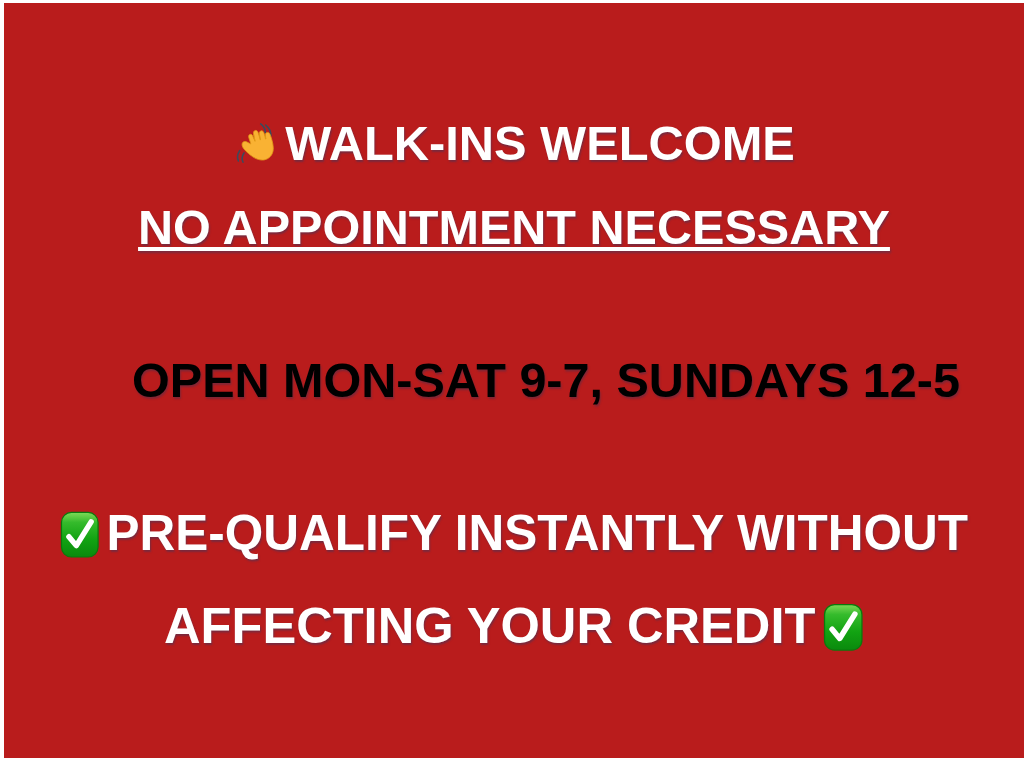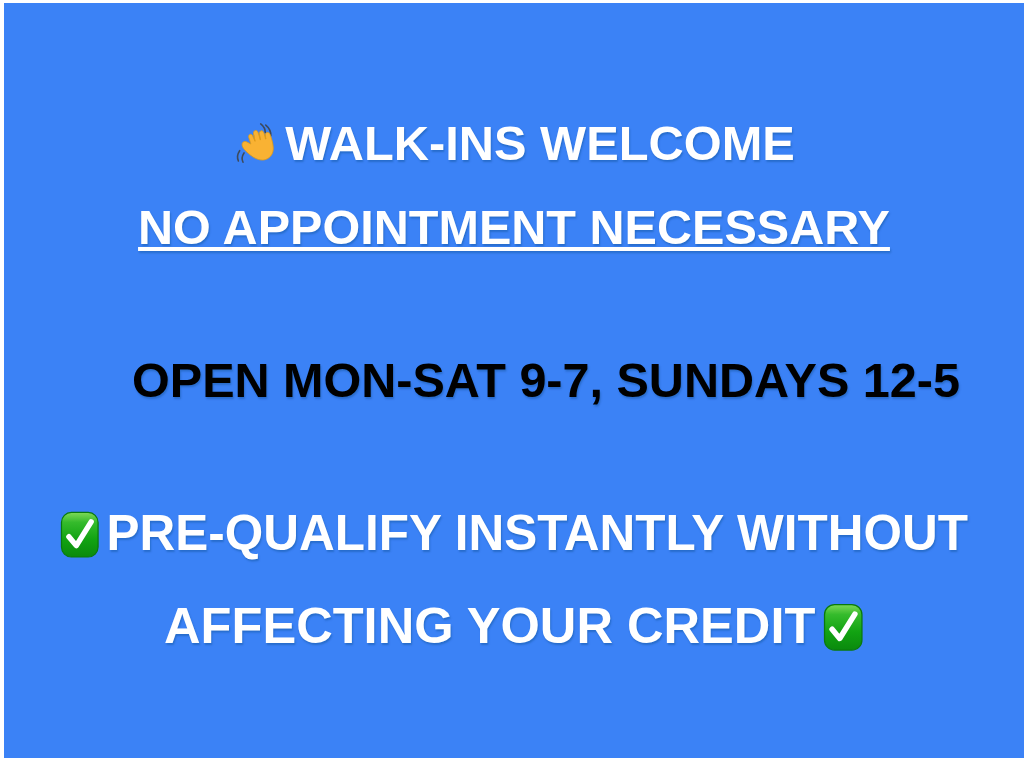--- a/index.html
+++ b/index.html
@@ -98,21 +98,21 @@
   .check-emoji.leading { margin-right: 0.14em; }
   .check-emoji.trailing { margin-left: 0.16em; }
 
   
   .run { display: inline; }
 </style>
 </head>
 <body>
 
 <div id="sign-canvas" style="background: rgb(255, 255, 255);">
-  <div id="poster" style="background: #3b82f6;">
+  <div id="poster" style="background: #b91c1c;">
 
     <div class="line white-text" id="line-walkins" style="color: rgb(255, 255, 255); font-size: 48.81px;"><span class="emoji wave-emoji"><svg viewBox="0 0 100 100" xmlns="http://www.w3.org/2000/svg" aria-hidden="true">
         <g transform="rotate(-14 50 50)">
 
           <g stroke="#3d4a5c" stroke-width="3.4" stroke-linecap="round" fill="none">
             <path d="M70 10 Q78 20 75 31"></path>
             <path d="M80 15 Q89 27 85 40"></path>
             <path d="M20 62 Q11 70 13 81"></path>
             <path d="M12 55 Q2 64 4 76"></path>
           </g>

